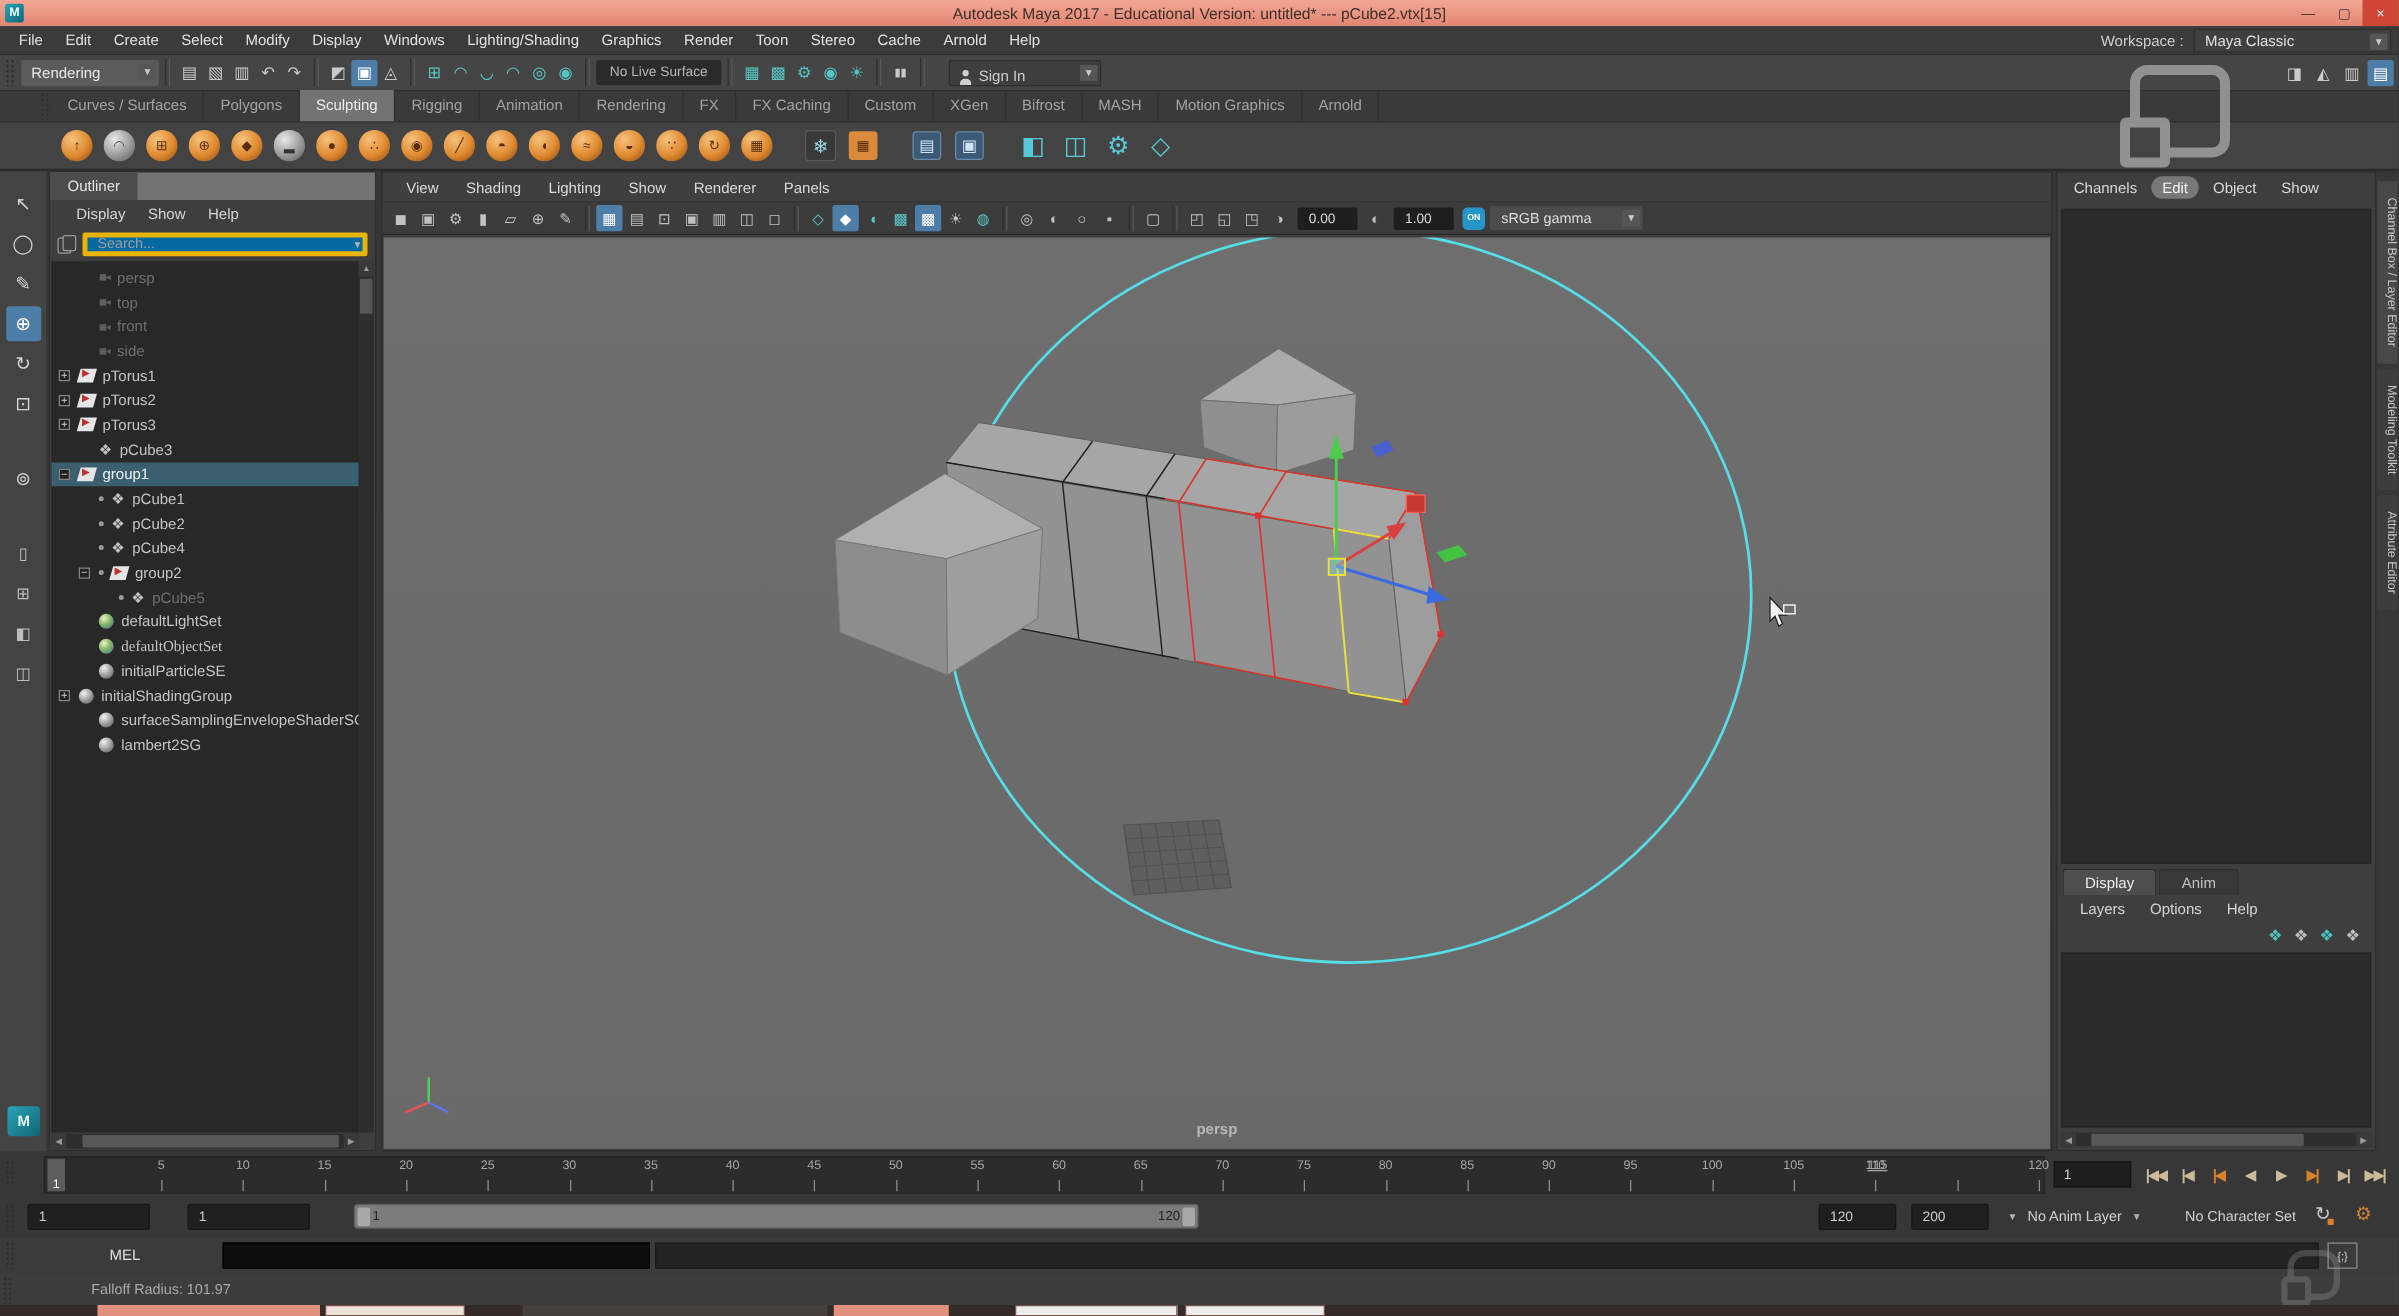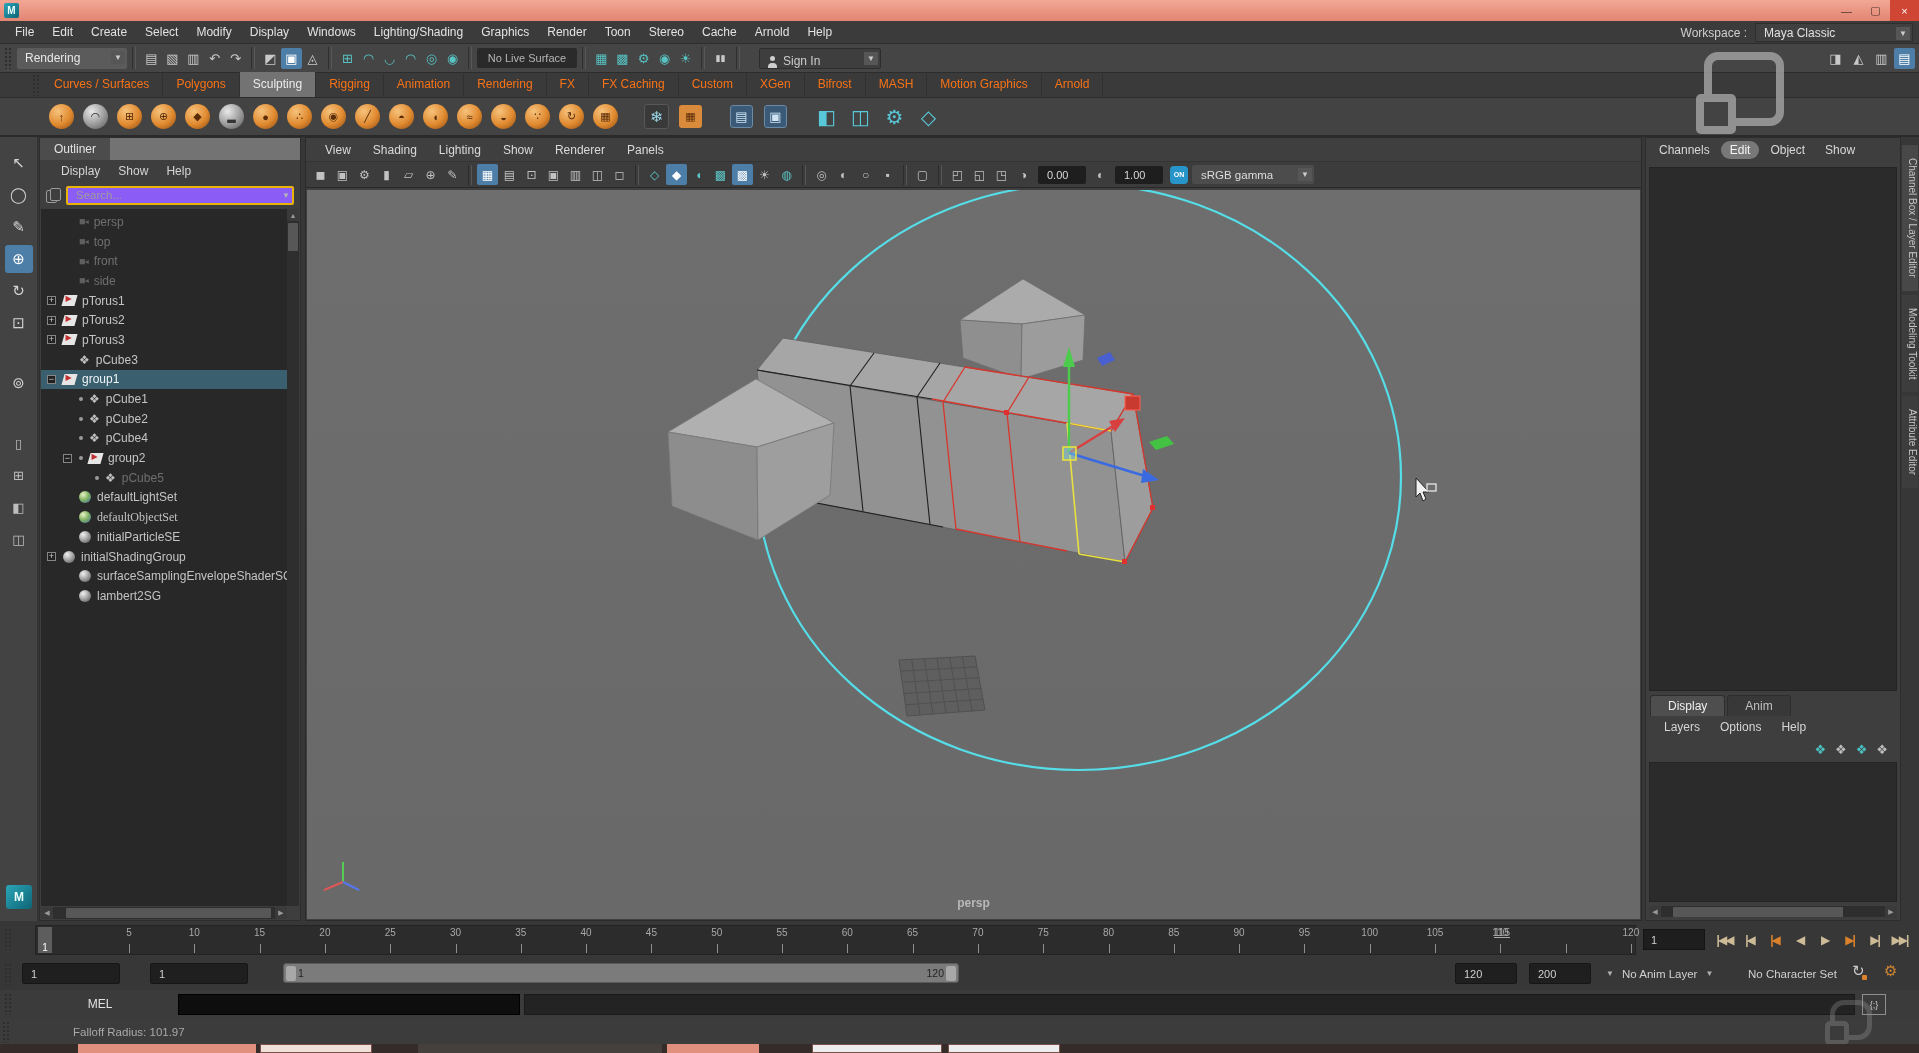--- a/index.html
+++ b/index.html
@@ -28,21 +28,21 @@
 .sl-ico.teal{color:#58c3c3}
 #rendering-dd{width:110px;height:21px;background:#5b5b5b;border-radius:2px;display:flex;align-items:center;color:#e8e8e8;padding-left:8px;position:relative;margin-left:4px}
 #live-surface{width:100px;height:20px;background:#2a2a2a;color:#b5b5b5;font-size:11px;display:flex;align-items:center;justify-content:center;border-radius:2px}
 #signin-dd{width:122px;height:21px;background:#3e3e3e;border:1px solid #2d2d2d;border-radius:2px;display:flex;align-items:flex-end;gap:6px;padding-left:8px;position:relative;margin-left:14px}
 .person{width:9px;height:12px;position:relative;flex:none}
 .person::before{content:'';position:absolute;top:0;left:2px;width:5px;height:5px;border-radius:50%;background:#cfcfcf}
 .person::after{content:'';position:absolute;bottom:0;left:0;width:9px;height:5px;border-radius:4px 4px 0 0;background:#cfcfcf}
 #sl-right{position:absolute;right:4px;top:4px;display:flex;gap:2px}
 
 #shelftabs{position:absolute;left:0;top:73px;width:1919px;height:25px;background:#3a3a3a;border-bottom:1px solid #2c2c2c;display:flex;align-items:flex-end;padding-left:30px}
-.shelf-tab{padding:0 13px;height:25px;line-height:25px;color:#f97316;border-right:1px solid #303030;white-space:nowrap}
+.shelf-tab{padding:0 13px;height:25px;line-height:25px;color:#a3a3a3;border-right:1px solid #303030;white-space:nowrap}
 .shelf-tab.active{background:#737373;color:#ececec}
 #shelf{position:absolute;left:0;top:98px;width:1919px;height:39px;background:#434343;border-bottom:2px solid #2a2a2a;display:flex;align-items:center;padding-left:46px;gap:3px}
 .shelf-icon{width:31px;height:31px;position:relative;display:flex;align-items:center;justify-content:center;flex:none}
 .shelf-icon .g{position:relative;z-index:1;font-size:11px;color:#5a2d08}
 .shelf-icon.orange::before{content:'';position:absolute;inset:3px;border-radius:50%;background:radial-gradient(circle at 35% 30%,#f6c27c,#e08a30 55%,#8d4a10)}
 .shelf-icon.gray::before{content:'';position:absolute;inset:3px;border-radius:50%;background:radial-gradient(circle at 35% 30%,#e8e8e8,#9a9a9a 55%,#565656)}
 .shelf-icon.gray .g{color:#333}
 .shelf-icon.dark::before{content:'';position:absolute;inset:3px;background:#393939;border:1px solid #585858;border-radius:3px}
 .shelf-icon.dark .g{color:#9ad8e8;font-size:15px}
 .shelf-icon.orangesq::before{content:'';position:absolute;inset:4px;background:#d98a3a;border-radius:3px}
@@ -66,21 +66,21 @@
 
 #outliner{position:absolute;left:39px;top:137px;width:262px;height:784px;background:#3e3e3e;border:1px solid #2d2d2d}
 .outl-header{height:22px;background:#737373;display:flex}
 .outl-title-tab{background:#4c4c4c;padding:0 14px;line-height:22px;color:#e2e2e2}
 .outl-menus{height:22px;display:flex;align-items:center;padding-left:12px}
 .outl-menu{padding:0 9px;color:#d5d5d5}
 .outl-search-row{height:26px;display:flex;align-items:center;padding:0 6px;gap:6px;position:relative}
 .filter-ico{width:14px;height:14px;position:relative;flex:none}
 .filter-ico::before{content:'';position:absolute;left:0;top:2px;width:9px;height:11px;border:1px solid #9a9a9a;border-radius:2px}
 .filter-ico::after{content:'';position:absolute;left:4px;top:0;width:9px;height:11px;border:1px solid #9a9a9a;border-radius:2px;background:#3e3e3e}
-#outliner-search{flex:1;height:19px;background:#8b5cf6;border:2px solid #eab308;border-radius:2px;color:#ddd;padding:0 8px;font-size:11.5px;outline:none;font-family:inherit}
+#outliner-search{flex:1;height:19px;background:#0369a1;border:4px solid #eab308;border-radius:2px;color:#ddd;padding:0 8px;font-size:11.5px;outline:none;font-family:inherit}
 #outliner-search::placeholder{color:#9e9e9e}
 .search-arrow{position:absolute;right:10px;color:#b5b5b5;font-size:8px}
 #outliner-list{position:absolute;top:71px;bottom:14px;left:1px;right:13px;background:#282828;overflow:hidden;padding-top:3px}
 .out-row{height:19.7px;display:flex;align-items:center;font-size:12px;color:#c4c4c4}
 .out-row.selected{background:#3a5f6e;color:#eef4f6}
 .out-row.dim .out-label{color:#6f6f6f}
 .out-row.dim .oi-cam{color:#5f5f5f}
 .expander{width:9px;height:9px;border:1px solid #858585;background:#222;color:#ccc;font-size:9px;line-height:7px;text-align:center;margin-right:7px;flex:none}
 .exp-sp{width:16px;flex:none}
 .dot{width:4px;height:4px;border-radius:50%;background:#9a9a9a;margin-right:6px;flex:none}
@@ -166,20 +166,21 @@
 #help-text{margin-left:62px}
 
 #sliver{position:absolute;left:0;top:1044px;width:1919px;height:9px;background:#352b28}
 .sl-block{position:absolute;top:0;height:9px}
 </style>
 </head>
 <body>
 
 <div id="titlebar">
   <div id="app-icon">M</div>
+  <div id="title-text">Autodesk Maya 2017 - Educational Version: untitled*   ---   pCube2.vtx[15]</div>
   <div id="win-btns">
     <div class="win-btn">—</div>
     <div class="win-btn">▢</div>
     <div class="win-btn close">×</div>
   </div>
 </div>
 
 <div id="menubar">
   <div id="menu-items" style="display:flex">
       <div class="menu-item">File</div>

